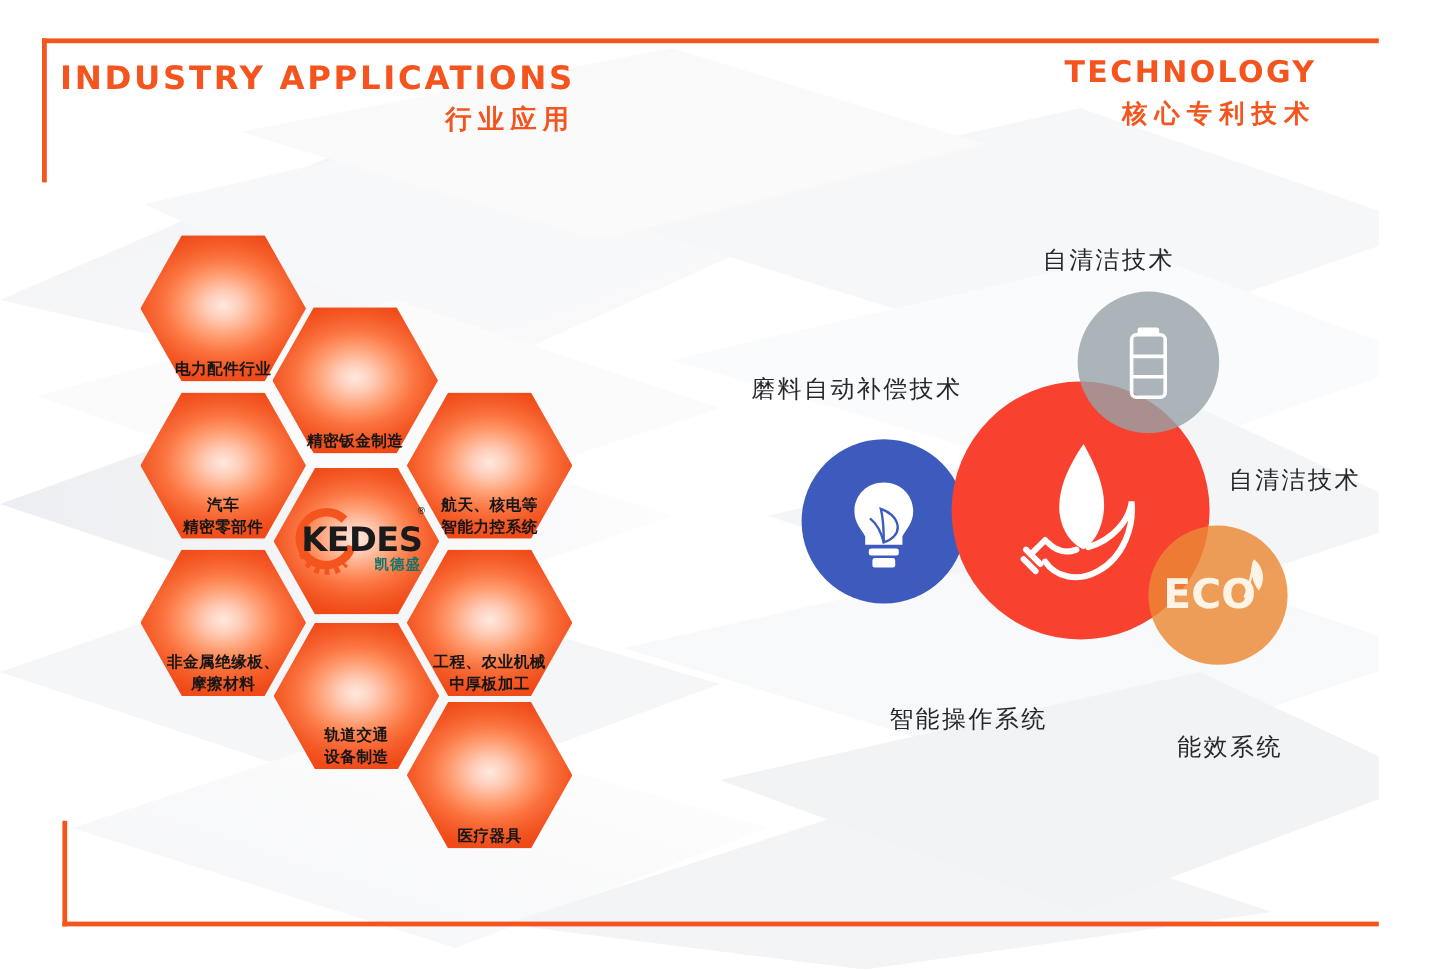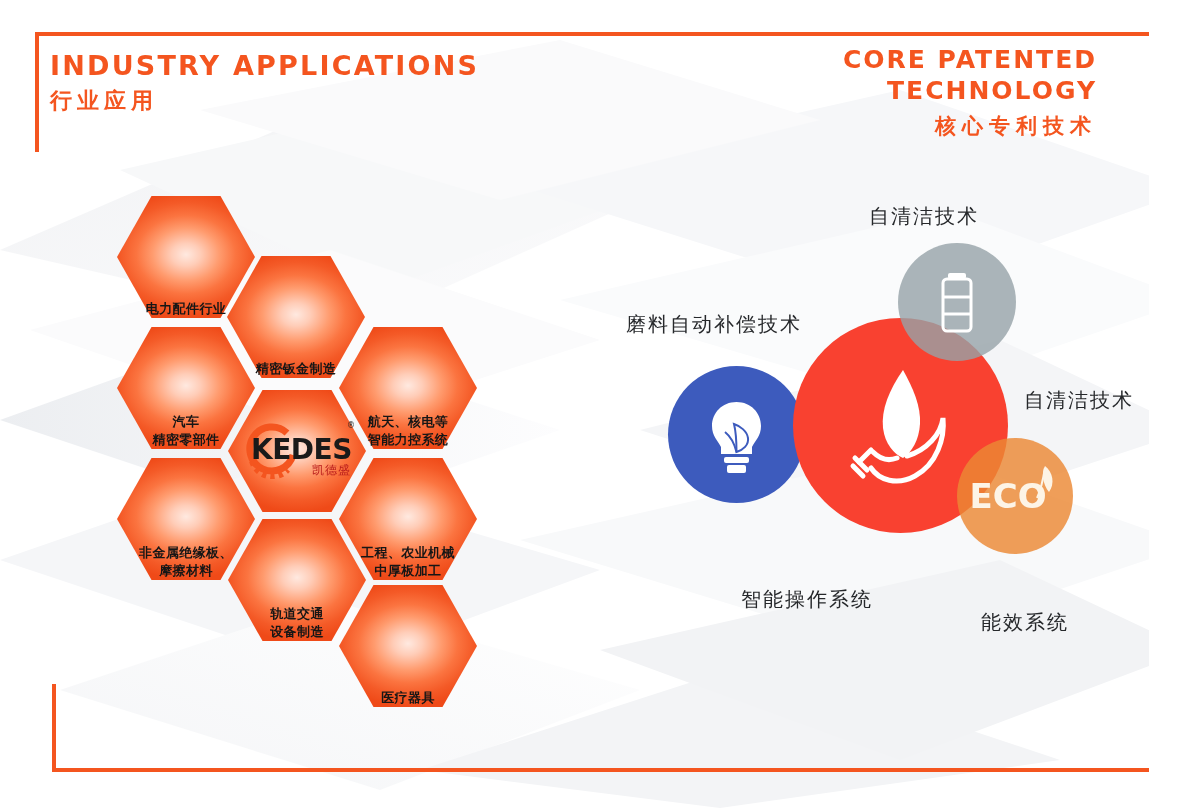--- a/index.html
+++ b/index.html
@@ -25,21 +25,21 @@
 
   
   #hdr-left{position:absolute;left:50px;top:50px;}
   #hdr-right{position:absolute;right:52px;top:44px;text-align:right;}
   .hdr-en{
     color:#f4551f;font-weight:bold;letter-spacing:2.2px;
     font-size:27px;line-height:31px;white-space:nowrap;
   }
   .hdr-cn{
     color:#f4551f;font-weight:bold;letter-spacing:5px;
-    font-size:22px;line-height:30px;margin-top:5px;white-space:nowrap;
+    font-size:22px;line-height:30px;margin-top:5px;white-space:nowrap;text-align:right;
   }
   #hdr-right .hdr-en{font-size:25px;letter-spacing:2px;}
   #hdr-right .hdr-cn{font-size:21px;letter-spacing:6px;}
 
   
   .hexwrap{position:absolute;width:138px;height:122px;}
   .hex{
     position:absolute;left:0;top:0;width:138px;height:122px;
     clip-path:polygon(25% 0%,75% 0%,100% 50%,75% 100%,25% 100%,0% 50%);
     background:radial-gradient(ellipse 58% 52% at 50% 48%,
@@ -60,21 +60,21 @@
   }
   .logo-box{position:relative;width:104px;height:48px;}
   .logo-word{
     position:absolute;left:6px;top:6px;
     font-size:28px;font-weight:bold;color:#1a1a1a;
     letter-spacing:-0.5px;font-family:"DejaVu Sans","Liberation Sans",sans-serif;
     z-index:3;
   }
   .logo-cn{
     position:absolute;right:-2px;bottom:-4px;
-    font-size:12px;font-weight:normal;color:#b91c1c;letter-spacing:1px;z-index:3;margin-left:29px;
+    font-size:12px;font-weight:bold;color:#0f766e;letter-spacing:1px;z-index:3;margin-left:29px;
   }
   .logo-reg{
     position:absolute;right:-6px;top:-6px;font-size:8px;color:#1a1a1a;z-index:3;
   }
   .logo-arc{position:absolute;left:-2px;top:-4px;width:62px;height:56px;z-index:1;}
 
   
   .circ{position:absolute;border-radius:50%;}
   #c-blue  {left:668px;top:366px;width:137px;height:137px;background:#3d5bbd;z-index:2;}
   #c-red   {left:793px;top:318px;width:215px;height:215px;background:#f94130;z-index:3;}
@@ -143,21 +143,20 @@
   <div class="frame-line" id="frame-bottom"></div>
   <div class="frame-line" id="frame-leftB"></div>
   <div class="frame-line" id="frame-rightB"></div>
 
   <div id="hdr-left">
     <div class="hdr-en">INDUSTRY APPLICATIONS</div>
     <div class="hdr-cn">行业应用</div>
   </div>
 
   <div id="hdr-right">
-    <div class="hdr-en">CORE PATENTED</div>
     <div class="hdr-en">TECHNOLOGY</div>
     <div class="hdr-cn">核心专利技术</div>
   </div>
 
   <div>
 
     <div class="hexwrap" id="hex-power" style="left:117px;top:196px;">
       <div class="hex"></div>
       <div class="hexlabel">
         <span>电力配件行业</span>

